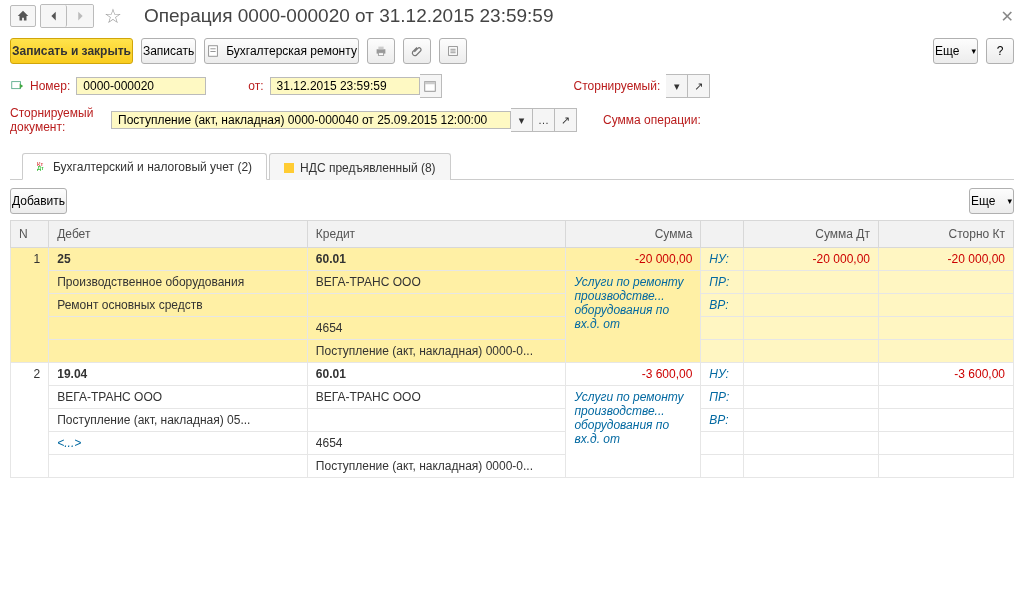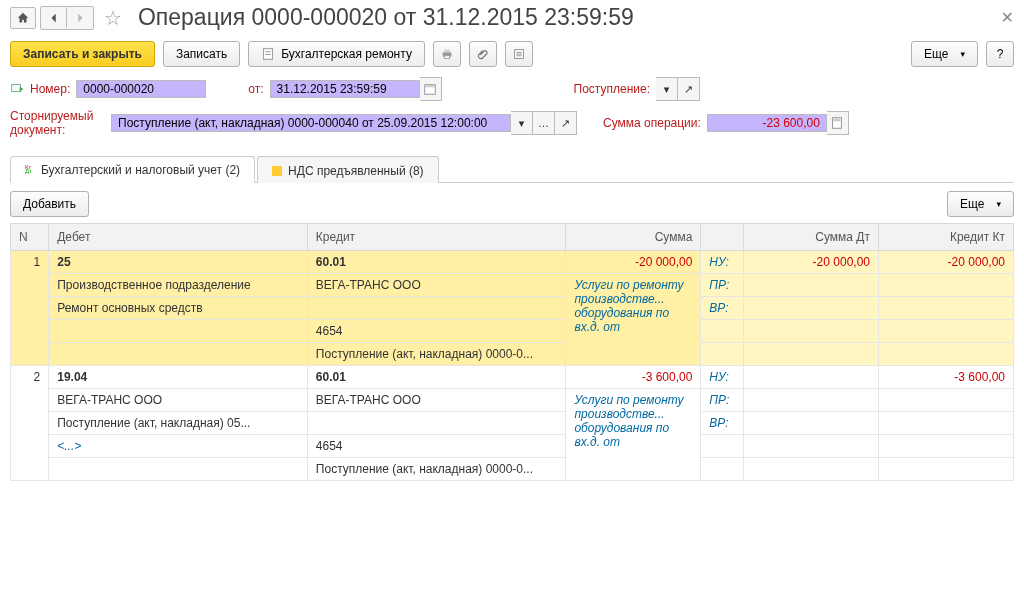--- a/index.html
+++ b/index.html
@@ -22,34 +22,34 @@
     border: 1px solid #bbb;
     background: #f6f6f6;
     display: flex; align-items: center; justify-content: center;
     cursor: pointer;
     border-radius: 2px;
   }
   .nav-btn-group { display: flex; border: 1px solid #bbb; border-radius: 2px; }
   .nav-btn-group .nav-btn { border: none; border-right: 1px solid #bbb; }
   .nav-btn-group .nav-btn:last-child { border-right: none; }
   .star { font-size: 20px; color: #999; margin: 0 4px 0 6px; }
-  .title { font-size: 23px; color: #444; margin-left: 8px; }
+  .title { font-size: 19px; color: #444; margin-left: 14px; }
   .close-x { margin-left: auto; font-size: 16px; color: #888; cursor: pointer; }
 
   .toolbar {
     display: flex;
     align-items: center;
     padding: 4px 10px 8px;
     gap: 8px;
   }
   .btn {
     height: 26px;
     border: 1px solid #b0b0b0;
     background: linear-gradient(#fdfdfd, #ececec);
-    padding: 0 12px;
+    padding: 0 1px;
     font-size: 12px;
     display: flex; align-items: center; gap: 6px;
     border-radius: 3px;
     cursor: pointer;
   }
   .btn.primary {
     background: linear-gradient(#ffe34c, #f9cc1f);
     border-color: #d0a50a;
     font-weight: bold;
     color: #333;
@@ -59,21 +59,21 @@
   .btn .caret { margin-left: 6px; font-size: 9px; }
 
   .form-area { padding: 2px 10px 8px; }
   .form-row { display: flex; align-items: center; margin-bottom: 8px; gap: 6px; }
   .lbl { color: #b91c1c; }
   .lbl.w1 { width: 95px; }
   .input {
     height: 16px;
     border: 1px solid #bbb;
     padding: 8px 6px;
-    background: #c4b5fd;
+    background: #fef9c3;
     font-size: 12px;
   }
   .input.num { width: 130px; }
   .input.date { width: 150px; }
   .cal-icon-box { width: 22px; height: 24px; border:1px solid #bbb; border-left:none; display:flex;align-items:center;justify-content:center; background:#f5f5f5;}
   .field-group { display:flex; align-items:center; }
   .org-input { width: 340px; }
   .small-btn { width: 22px; height:24px; border:1px solid #bbb; background:#f5f5f5; font-size:11px; display:flex;align-items:center;justify-content:center; cursor:pointer;}
   .red-amount { color: #c00; text-align:right; }
 
@@ -87,21 +87,21 @@
     border: 1px solid #ccc;
     border-bottom: none;
     margin-right: 2px;
     background: #f6f6f6;
     display:flex; align-items:center; gap:6px;
     cursor:pointer;
     border-radius: 3px 3px 0 0;
     position: relative;
     top: 1px;
   }
-  .tab.active { background: #fff; border-bottom: 1px solid #fff; }
+  .tab.active { background: #fff; border-bottom: 1px solid #fff; margin-left: 12px; }
 
   .subtoolbar { display:flex; padding: 8px 10px 6px; gap:8px; }
 
   table.grid {
     width: calc(100% - 20px);
     margin: 0 10px;
     border-collapse: collapse;
     font-size: 12px;
   }
   .grid th {
@@ -213,46 +213,37 @@
     <div class="field-group">
       <input class="input date" value="31.12.2015 23:59:59" style="">
       <div class="cal-icon-box">
         <svg class="icon-svg" viewBox="0 0 16 16">
             <rect x="2" y="3" width="12" height="11" fill="#fff" stroke="#888"></rect>
             <rect x="2" y="3" width="12" height="3" fill="#ccc"></rect>
           </svg>
       </div>
     </div>
     <span style="width:120px"></span>
-    <span class="lbl">Поступление:</span>
+    <span class="lbl">Сторнируемый:</span>
     <div class="field-group">
       <div class="small-btn" style="border-left:none">▾</div>
       <div class="small-btn" style="border-left:none">↗</div>
     </div>
   </div>
 
   <div class="form-row">
     <span class="lbl w1">Сторнируемый документ:</span>
     <div class="field-group">
       <input class="input" style="width: 400px;" value="Поступление (акт, накладная) 0000-000040 от 25.09.2015 12:00:00">
       <div class="small-btn" style="border-left:none">▾</div>
       <div class="small-btn" style="border-left:none">…</div>
       <div class="small-btn" style="border-left:none">↗</div>
     </div>
     <span style="width:14px"></span>
     <span class="lbl">Сумма операции:</span>
-    <div class="field-group">
-      <input class="input red-amount" style="width: 120px;" value="-23 600,00">
-      <div class="cal-icon-box">
-        <svg class="icon-svg" viewBox="0 0 16 16">
-            <rect x="3" y="2" width="10" height="12" fill="#fff" stroke="#888"></rect>
-            <rect x="4" y="3" width="8" height="3" fill="#ccc"></rect>
-          </svg>
-      </div>
-    </div>
   </div>
 
 </div>
 
 <div class="tabs">
   <div class="tab active">
     <svg class="tiny-icon" viewBox="0 0 10 10">
         <text x="0" y="8" font-size="6" fill="#0a0">Дт</text>
         <text x="0" y="4" font-size="6" fill="#c00">Кт</text>
       </svg>
@@ -277,36 +268,36 @@
 
 <table class="grid">
   <thead>
     <tr>
       <th class="num-col">N</th>
       <th class="col-dr">Дебет</th>
       <th class="col-cr">Кредит</th>
       <th class="col-sum right">Сумма</th>
       <th class="col-tag"></th>
       <th class="col-sumd right">Сумма Дт</th>
-      <th class="col-sumk right">Кредит Кт</th>
+      <th class="col-sumk right">Сторно Кт</th>
     </tr>
   </thead>
   <tbody>
 
     <tr class="row-yellow top">
       <td class="num-col" rowspan="5">1</td>
       <td><b>25</b></td>
       <td><b>60.01</b></td>
       <td class="right neg">-20 000,00</td>
       <td class="muted-italic lighter">НУ:</td>
       <td class="right neg lighter">-20 000,00</td>
       <td class="right neg lighter">-20 000,00</td>
     </tr>
     <tr class="row-yellow nbb">
-      <td>Производственное подразделение</td>
+      <td>Производственное оборудования</td>
       <td>ВЕГА-ТРАНС ООО</td>
       <td rowspan="4" class="muted-italic" style="vertical-align:top">Услуги по ремонту производстве... оборудования по вх.д.   от</td>
       <td class="muted-italic lighter">ПР:</td>
       <td class="lighter"></td>
       <td class="lighter"></td>
     </tr>
     <tr class="row-yellow nbb">
       <td>Ремонт основных средств</td>
       <td></td>
       <td class="muted-italic lighter">ВР:</td>

